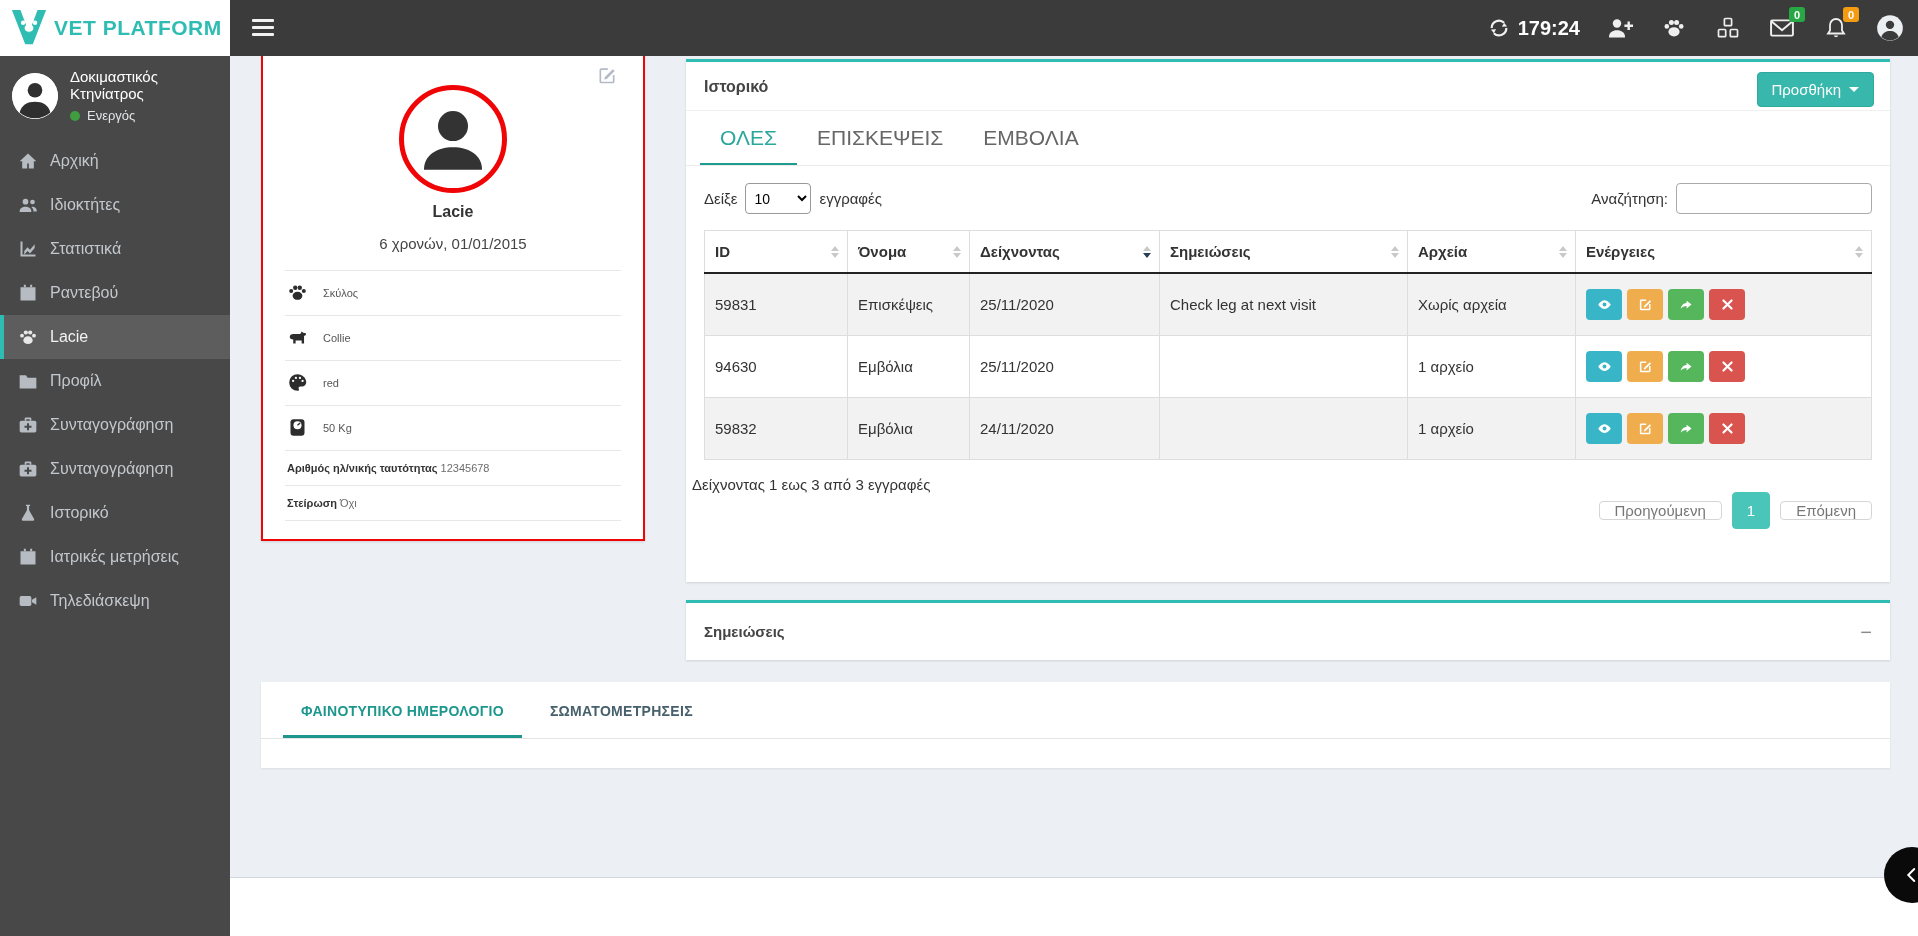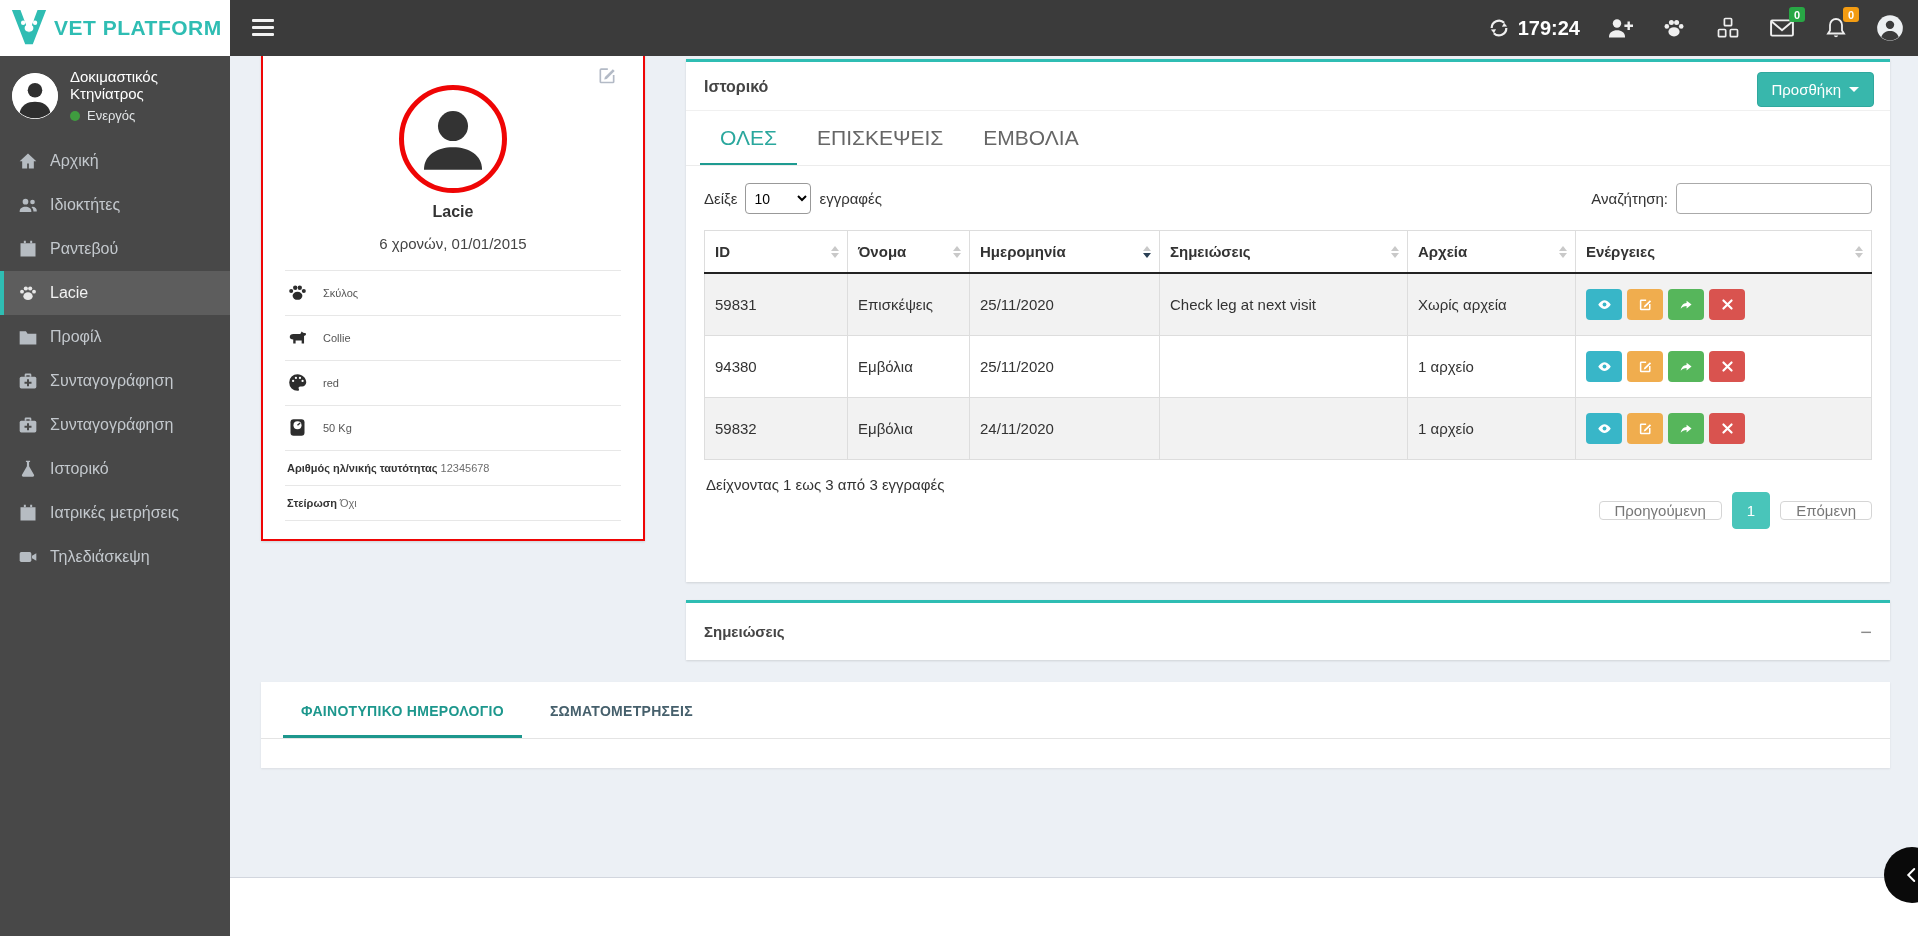--- a/index.html
+++ b/index.html
@@ -76,21 +76,21 @@
   .sorter .dn { width:0; height:0; border-left:4px solid transparent; border-right:4px solid transparent; border-top:5px solid #c9c9c9; }
   .sorter .dn.on { border-top-color:#2a3f54; }
   .actions { display:flex; gap:5px; }
   .abtn { width:36px; height:31px; border:none; border-radius:4px; display:flex; align-items:center; justify-content:center; cursor:pointer; }
   .abtn.view { background:#38b6c8; }
   .abtn.edit { background:#f0ad4e; }
   .abtn.share { background:#56b65b; }
   .abtn.del { background:#d9534f; }
 
   .table-footer { position:relative; height:92px; }
-  .info-text { position:absolute; left:20px; top:16px; font-size:15px; color:#333; }
+  .info-text { position:absolute; left:6px; top:16px; font-size:15px; color:#333; }
   .pagination { position:absolute; right:18px; top:32px; display:flex; align-items:center; gap:10px; }
   .pg-btn { background:#fff; border:1px solid #d5d5d5; border-radius:4px; color:#777; font-size:15px; padding:0 15px; cursor:pointer; font-family:inherit; }
   .pg-cur { background:#49c5ba; border:1px solid #49c5ba; border-radius:4px; color:#fff; font-size:15px; padding:9px 14px; cursor:pointer; font-family:inherit; }
 
   
   .notes-panel { position:absolute; left:686px; top:600px; width:1204px; height:60px; display:flex; align-items:center; justify-content:space-between; padding:0 18px; }
   .notes-title { font-size:15px; font-weight:bold; color:#444; }
   .collapse-btn { color:#8a8a8a; font-size:20px; cursor:pointer; line-height:1; }
 
   
@@ -229,20 +229,29 @@
             <path d="M2 19.5c0-3.6 3.1-5.5 7-5.5s7 1.9 7 5.5v1H2z"></path>
             <circle cx="17.4" cy="8.4" r="2.8"></circle>
             <path d="M17.6 14.2c2.8.2 4.9 1.9 4.9 4.5v1h-4c0-2.2-.8-3.9-2.3-5 .5-.3.9-.5 1.4-.5z"></path>
           </svg>
       </span>
       <span>Ιδιοκτήτες</span>
     </li>
     <li>
       <span class="mi">
         <svg width="20" height="20" viewBox="0 0 24 24" fill="currentColor">
+            <path d="M3 3v18h18v-2.4H5.4V3z"></path>
+            <path d="M7.5 14.5 11.4 10l3 3 5.6-6.6v4.4l-5.6 6.6-3-3-3.9 4.5z"></path>
+          </svg>
+      </span>
+      <span>Στατιστικά</span>
+    </li>
+    <li>
+      <span class="mi">
+        <svg width="20" height="20" viewBox="0 0 24 24" fill="currentColor">
             <path d="M7 2h2.4v3H7zM14.6 2H17v3h-2.4z"></path>
             <path d="M3 5h18v16H3zm2 6h14v8H5z"></path>
           </svg>
       </span>
       <span>Ραντεβού</span>
     </li>
     <li class="active">
       <span class="mi">
         <svg width="20" height="20" viewBox="0 0 24 24" fill="currentColor">
             <ellipse cx="12" cy="15.8" rx="5.6" ry="4.6"></ellipse>
@@ -414,21 +423,21 @@
     <thead>
       <tr>
         <th style="width:143px"><span>ID</span><span class="sorter">
               <i class="up"></i>
               <i class="dn"></i>
             </span></th>
         <th style="width:122px"><span>Όνομα</span><span class="sorter">
               <i class="up"></i>
               <i class="dn"></i>
             </span></th>
-        <th style="width:190px"><span>Ημερομηνία</span><span class="sorter">
+        <th style="width:190px"><span>Δείχνοντας</span><span class="sorter">
               <i class="up"></i>
               <i class="dn on"></i>
             </span></th>
         <th style="width:248px"><span>Σημειώσεις</span><span class="sorter">
               <i class="up"></i>
               <i class="dn"></i>
             </span></th>
         <th style="width:168px"><span>Αρχεία</span><span class="sorter">
               <i class="up"></i>
               <i class="dn"></i>
@@ -467,21 +476,21 @@
               </button>
             <button class="abtn del">
                 <svg width="13" height="13" viewBox="0 0 24 24">
                   <path d="M4.5 4.5 19.5 19.5 M19.5 4.5 4.5 19.5" stroke="#fff" stroke-width="4" stroke-linecap="round"></path>
                 </svg>
               </button>
           </div>
         </td>
       </tr>
       <tr>
-        <td>94380</td>
+        <td>94630</td>
         <td>Εμβόλια</td>
         <td>25/11/2020</td>
         <td></td>
         <td>1 αρχείο</td>
         <td>
           <div class="actions">
             <button class="abtn view">
                 <svg width="17" height="15" viewBox="0 0 24 24" fill="#fff">
                   <path d="M12 5C6 5 2 12 2 12s4 7 10 7 10-7 10-7-4-7-10-7z"></path>
                   <circle cx="12" cy="12" r="3.1" fill="#38b6c8"></circle>

